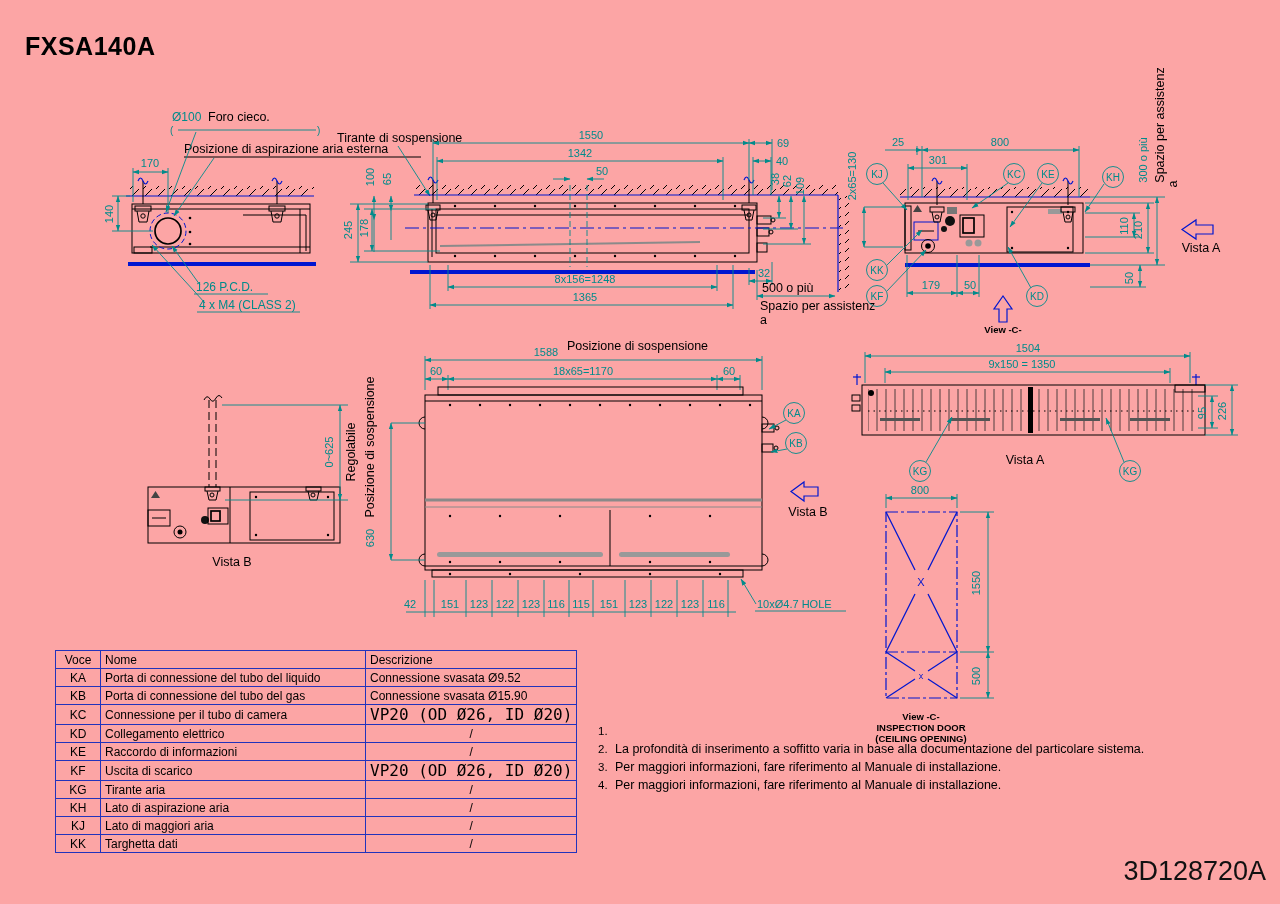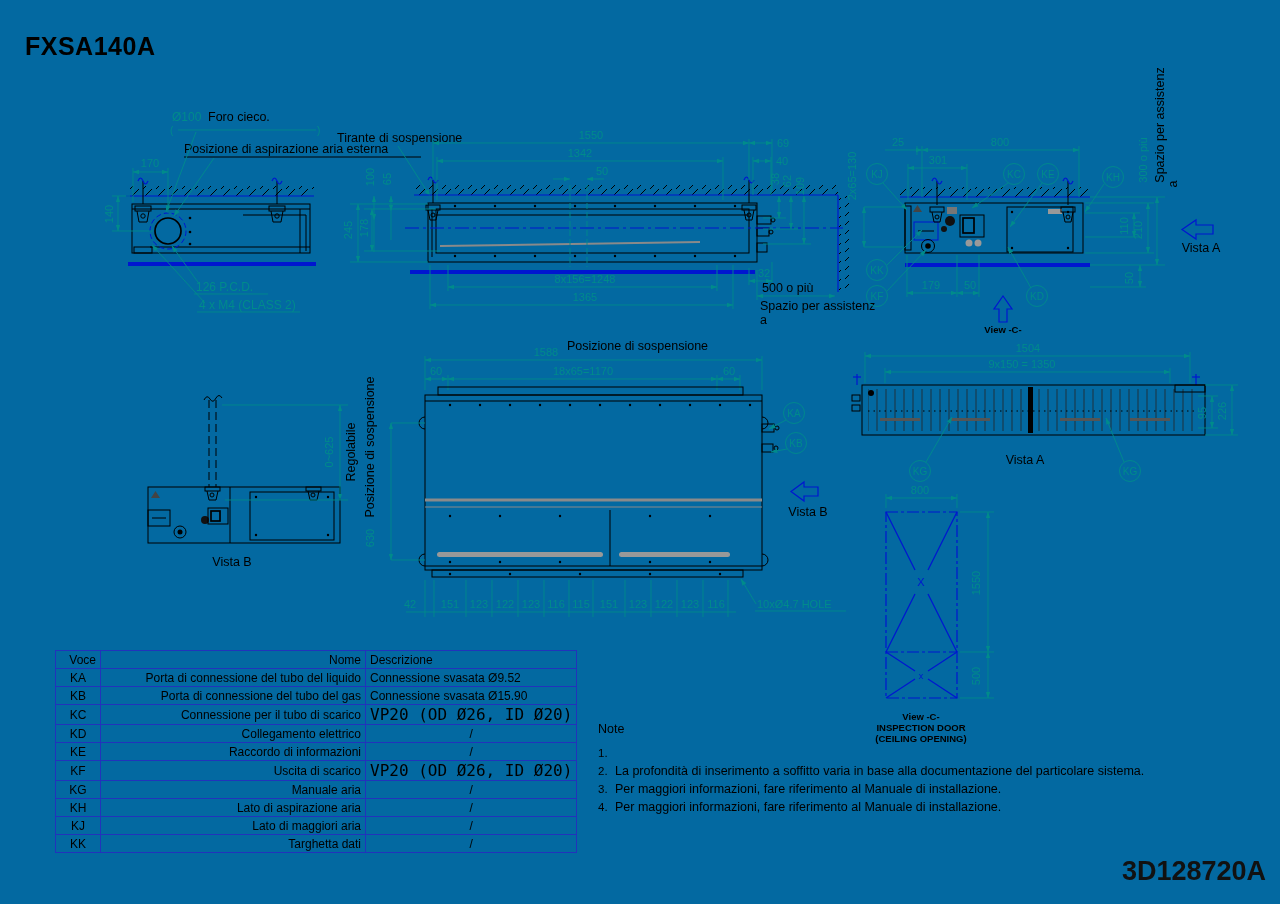--- a/index.html
+++ b/index.html
@@ -1,36 +1,36 @@
 <!DOCTYPE html>
 <html><head>
 <meta charset="utf-8">
 <style>
   html,body{margin:0;padding:0;background:#fff;}
-  #canvas{position:relative;width:1280px;height:904px;background:#0369a1;overflow:hidden;
+  #canvas{position:relative;width:1280px;height:904px;background:#fca5a5;overflow:hidden;
           font-family:"Liberation Sans",sans-serif;}
   #title{position:absolute;left:25px;top:32px;font-size:25px;font-weight:bold;color:#000;letter-spacing:.5px;}
-  #docnum{position:absolute;right:14px;top:856px;font-size:27px;font-weight:bold;color:#111;}
+  #docnum{position:absolute;right:14px;top:856px;font-size:27px;font-weight:normal;color:#111;}
   svg text{font-family:"Liberation Sans",sans-serif;}
   .k{stroke:#000;fill:none;stroke-width:1}
   .kt{stroke:#000;fill:none;stroke-width:1.7}
   .gy{stroke:#8a8a8a;fill:none}
   .d{stroke:#008B8B;fill:none;stroke-width:.9}
   .b{stroke:#0016D0;fill:none;stroke-width:1.2}
   .bb{stroke:#0016D0;fill:none;stroke-width:4}
   .t{fill:#008B8B;font-size:11px;text-anchor:middle}
   .ts{fill:#008B8B;font-size:11px;text-anchor:start}
   .tk{fill:#000;font-size:12.5px;text-anchor:start}
   .tkm{fill:#000;font-size:12.5px;text-anchor:middle}
   .tc{fill:#008B8B;font-size:10px;text-anchor:middle}
   .tsm{fill:#000;font-size:9.5px;font-weight:bold;text-anchor:middle}
   .tbl{position:absolute;left:55px;top:650px;border-collapse:collapse;font-size:12px;color:#000;}
   .tbl td,.tbl th{border:1px solid #2233BB;padding:0 4px;height:17px;font-weight:normal;text-align:left;white-space:nowrap;}
   .tbl .c-code{width:36px;text-align:center;}
-  .tbl .c-name{width:256px;text-align:right;}
+  .tbl .c-name{width:256px;}
   .tbl .c-desc{width:176px;}
   .tbl .mono{font-family:"DejaVu Sans Mono",monospace;font-size:16px;}
   .tbl .slash{text-align:center;}
   #notes{position:absolute;left:598px;top:722px;width:592px;font-size:12.5px;color:#000;}
   #notes .note-title{margin-bottom:8px;}
   .note-item{display:flex;line-height:18px;}
   .note-num{width:17px;flex:none;font-size:11.5px;}
   .note-line{line-height:18px;}
 </style>
 </head>
@@ -578,59 +578,59 @@
       <text class="tsm" x="921" y="720">View -C-</text>
       <text class="tsm" x="921" y="731">INSPECTION DOOR</text>
       <text class="tsm" x="921" y="742">(CEILING OPENING)</text>
     </g>
   </svg>
 
   
   <table class="tbl">
     <thead>
       <tr>
-        <th class="c-code" style="text-align:right">Voce</th>
+        <th class="c-code" style="text-align:center">Voce</th>
         <th class="c-name">Nome</th>
         <th class="c-desc">Descrizione</th>
       </tr>
     </thead>
     <tbody>
         <tr>
           <td class="c-code">KA</td>
           <td class="c-name">Porta di connessione del tubo del liquido</td>
           <td class="c-desc">Connessione svasata Ø9.52</td>
         </tr>
         <tr>
           <td class="c-code">KB</td>
           <td class="c-name">Porta di connessione del tubo del gas</td>
           <td class="c-desc">Connessione svasata Ø15.90</td>
         </tr>
         <tr>
           <td class="c-code">KC</td>
-          <td class="c-name">Connessione per il tubo di scarico</td>
+          <td class="c-name">Connessione per il tubo di camera</td>
           <td class="c-desc mono">VP20 (OD Ø26, ID Ø20)</td>
         </tr>
         <tr>
           <td class="c-code">KD</td>
           <td class="c-name">Collegamento elettrico</td>
           <td class="c-desc slash">/</td>
         </tr>
         <tr>
           <td class="c-code">KE</td>
           <td class="c-name">Raccordo di informazioni</td>
           <td class="c-desc slash">/</td>
         </tr>
         <tr>
           <td class="c-code">KF</td>
           <td class="c-name">Uscita di scarico</td>
           <td class="c-desc mono">VP20 (OD Ø26, ID Ø20)</td>
         </tr>
         <tr>
           <td class="c-code">KG</td>
-          <td class="c-name">Manuale aria</td>
+          <td class="c-name">Tirante aria</td>
           <td class="c-desc slash">/</td>
         </tr>
         <tr>
           <td class="c-code">KH</td>
           <td class="c-name">Lato di aspirazione aria</td>
           <td class="c-desc slash">/</td>
         </tr>
         <tr>
           <td class="c-code">KJ</td>
           <td class="c-name">Lato di maggiori aria</td>
@@ -639,21 +639,20 @@
         <tr>
           <td class="c-code">KK</td>
           <td class="c-name">Targhetta dati</td>
           <td class="c-desc slash">/</td>
         </tr>
       </tbody>
   </table>
 
   
   <div id="notes">
-    <div class="note-title">Note</div>
     <div>
         <div class="note-item">
           <div class="note-num">1.</div>
         </div>
         <div class="note-item">
           <div class="note-num">2.</div>
           <div>
             <div class="note-line">La profondità di inserimento a soffitto varia in base alla documentazione del particolare sistema.</div>
           </div>
         </div>

